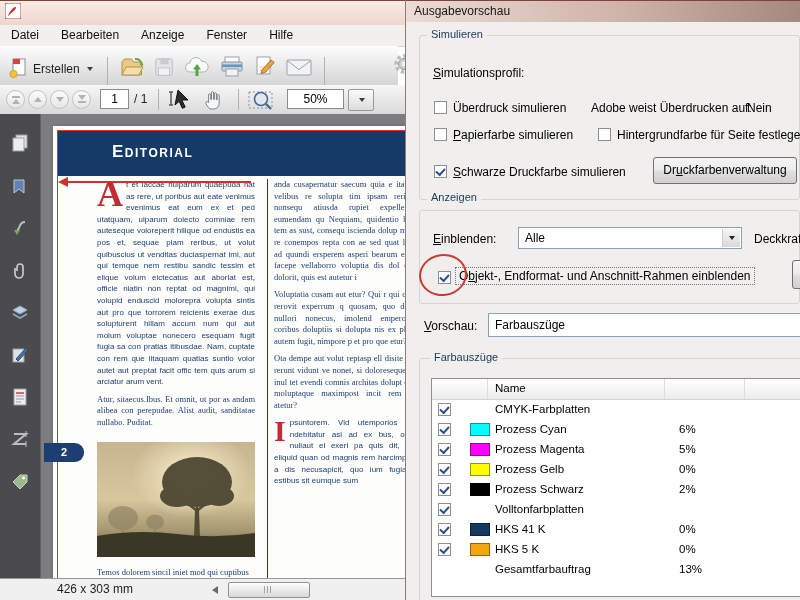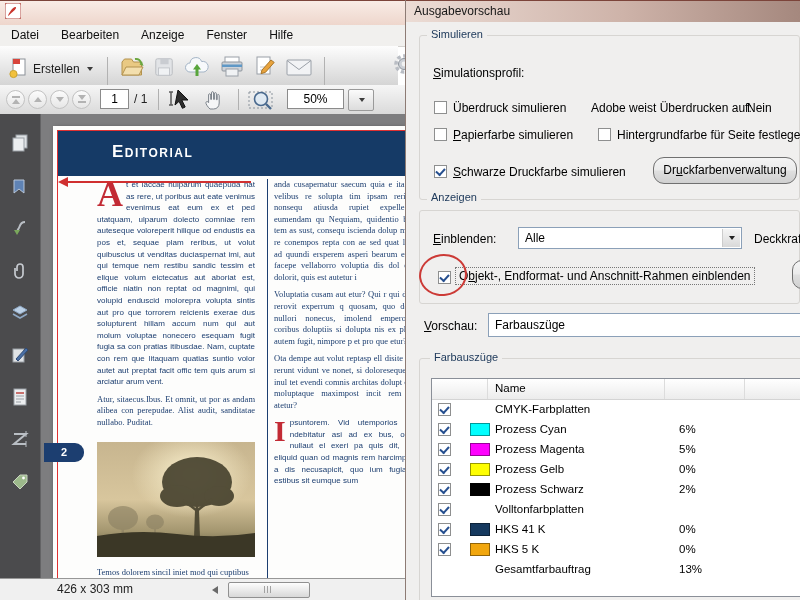--- a/index.html
+++ b/index.html
@@ -86,21 +86,21 @@
   .clip{overflow:hidden}
   .combo{position:absolute;background:#fff;border:1px solid #8ba0b8;box-sizing:border-box}
   .combo .val{position:absolute;left:6px;top:50%;transform:translateY(-50%);font-size:12px;color:#000;white-space:nowrap}
   .combo-arrow{position:absolute;right:1px;top:1px;bottom:1px;width:17px;
                background:linear-gradient(#f5f5f5,#d9d9d9);border-left:1px solid #ccc;
                display:flex;align-items:center;justify-content:center}
   .combo-arrow i{width:0;height:0;border-left:3.5px solid transparent;border-right:3.5px solid transparent;border-top:4px solid #222}
   .win-checkbox{position:absolute;width:13px;height:13px;background:#fff;border:1px solid #8e8f8f;box-sizing:border-box}
   .win-checkbox.checked::after{content:"";position:absolute;left:1px;top:2px;width:7px;height:4px;
                border-left:2px solid #264f8f;border-bottom:2px solid #264f8f;transform:rotate(-48deg)}
-  .win-btn{position:absolute;border:1px solid #707070;border-radius:11px;
+  .win-btn{position:absolute;border:1px solid #707070;border-radius:3px;
            background:linear-gradient(#f4f4f4,#ebebeb 48%,#dfdfdf 52%,#d0d0d0);
            font-size:12px;color:#000;text-align:center;box-sizing:border-box}
   .red-ellipse{position:absolute;border:2px solid #cc3a36;border-radius:50%;transform:rotate(-8deg);z-index:5;pointer-events:none}
   .focus-dotted{outline:1px dotted #777;padding:1px 3px}
   .sep-table{position:absolute;left:25px;top:378px;width:372px;height:217px;background:#fff;border:1px solid #8a8f98;box-sizing:content-box}
   .sep-header{position:absolute;left:0;top:0;right:0;height:20px;background:linear-gradient(#fff,#ececec);border-bottom:1px solid #d4d4d4}
   .hsep{position:absolute;top:0;bottom:0;width:1px;background:#dcdcdc}
   .hname{position:absolute;left:63px;top:3px;font-size:11.5px;color:#000}
   .sep-row{position:absolute;left:0;right:0;height:20px}
   .sep-row .win-checkbox{left:6px;top:3px}

